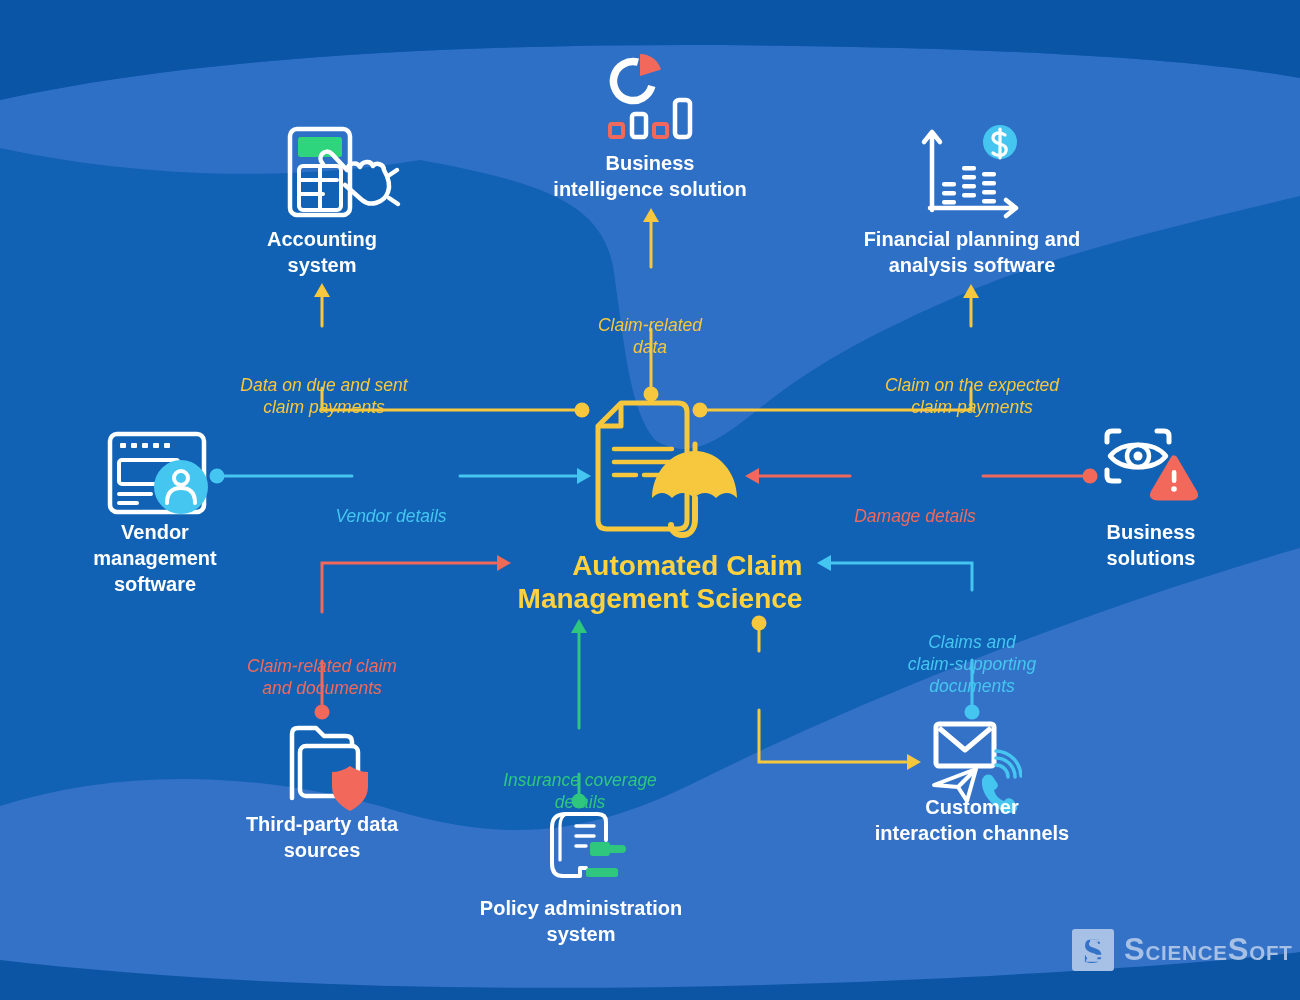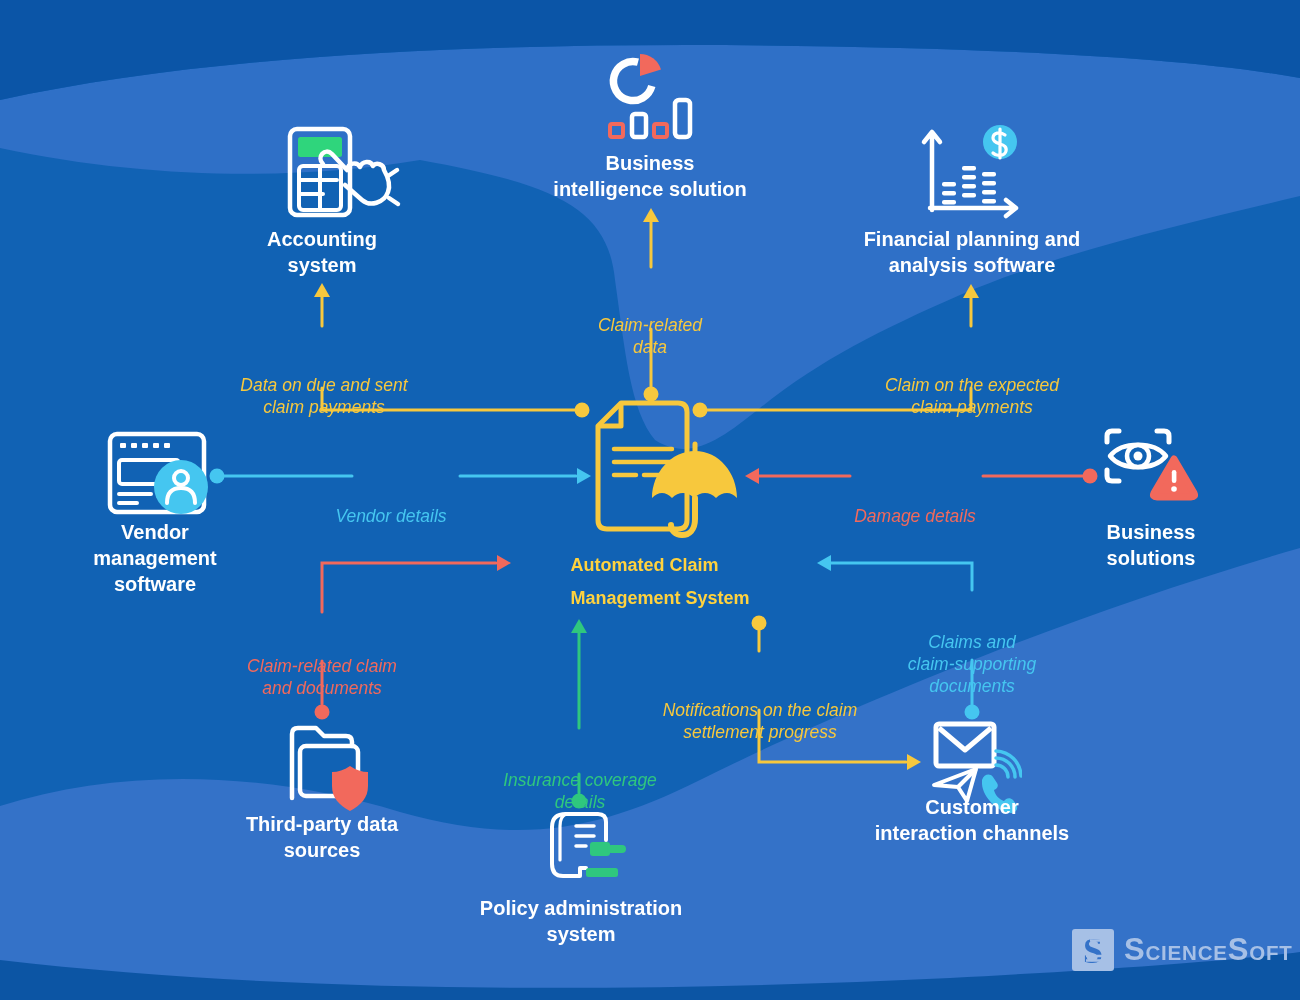--- a/index.html
+++ b/index.html
@@ -7,22 +7,22 @@
           font-family:"Liberation Sans","DejaVu Sans",sans-serif;background:#000000;}
   .abs{position:absolute;}
   .nlabel{position:absolute;transform:translate(-50%,-50%);color:#FFFFFF;font-size:20px;
           font-weight:bold;line-height:26px;text-align:center;white-space:nowrap;}
   .flow{position:absolute;transform:translate(-50%,-50%);font-size:17.5px;font-weight:normal;
         font-style:italic;line-height:22px;text-align:center;white-space:nowrap;margin-top:40px;}
   .flow.yellow{color:#F7C83D}
   .flow.cyan{color:#45C6F0}
   .flow.salmon{color:#F2695C}
   .flow.green{color:#2FC77E}
-  .title{position:absolute;transform:translate(-50%,-50%);color:#FFD23E;font-size:18px;
-         font-weight:bold;line-height:33px;text-align:left;white-space:nowrap;}
+  .title{position:absolute;transform:translate(-50%,-50%);color:#FFD23E;font-size:28px;
+         font-weight:bold;line-height:33px;text-align:right;white-space:nowrap;}
   .block{display:block;}
   .logo{position:absolute;left:1072px;top:929px;display:flex;align-items:center;gap:10px;color:#A6C0E6;}
   .logo-text{white-space:nowrap;}
   .logo-word{display:inline-block;font-size:20.5px;font-weight:bold;letter-spacing:0.8px;text-transform:uppercase;}
   .logo-word::first-letter{font-size:31px;}
 </style>
 </head>
 <body>
 
 <div class="canvas">
@@ -226,21 +226,21 @@
     <span class="block">Policy administration</span>
     <span class="block">system</span>
   </div>
   <div class="nlabel" style="left:972px;top:820px">
     <span class="block">Customer</span>
     <span class="block">interaction channels</span>
   </div>
 
   <div class="title" style="left:660px;top:582px">
     <span class="block">Automated Claim</span>
-    <span class="block">Management System</span>
+    <span class="block">Management Science</span>
   </div>
 
   <div class="flow yellow" style="left:324px;top:356px">
     <span class="block">Data on due and sent</span>
     <span class="block">claim payments</span>
   </div>
   <div class="flow yellow" style="left:650px;top:296px">
     <span class="block">Claim-related</span>
     <span class="block">data</span>
   </div>
@@ -254,24 +254,20 @@
   <div class="flow salmon" style="left:915px;top:476px">
     <span class="block">Damage details</span>
   </div>
   <div class="flow salmon" style="left:322px;top:637px">
     <span class="block">Claim-related claim</span>
     <span class="block">and documents</span>
   </div>
   <div class="flow green" style="left:580px;top:751px">
     <span class="block">Insurance coverage</span>
     <span class="block">details</span>
-  </div>
-  <div class="flow yellow" style="left:760px;top:681px">
-    <span class="block">Notifications on the claim</span>
-    <span class="block">settlement progress</span>
   </div>
   <div class="flow cyan" style="left:972px;top:624px">
     <span class="block">Claims and</span>
     <span class="block">claim-supporting</span>
     <span class="block">documents</span>
   </div>
 
   <div class="logo">
     <svg width="42" height="42" viewBox="0 0 42 42">
       <rect x="0" y="0" width="42" height="42" rx="3" fill="#A6C0E6"></rect>

